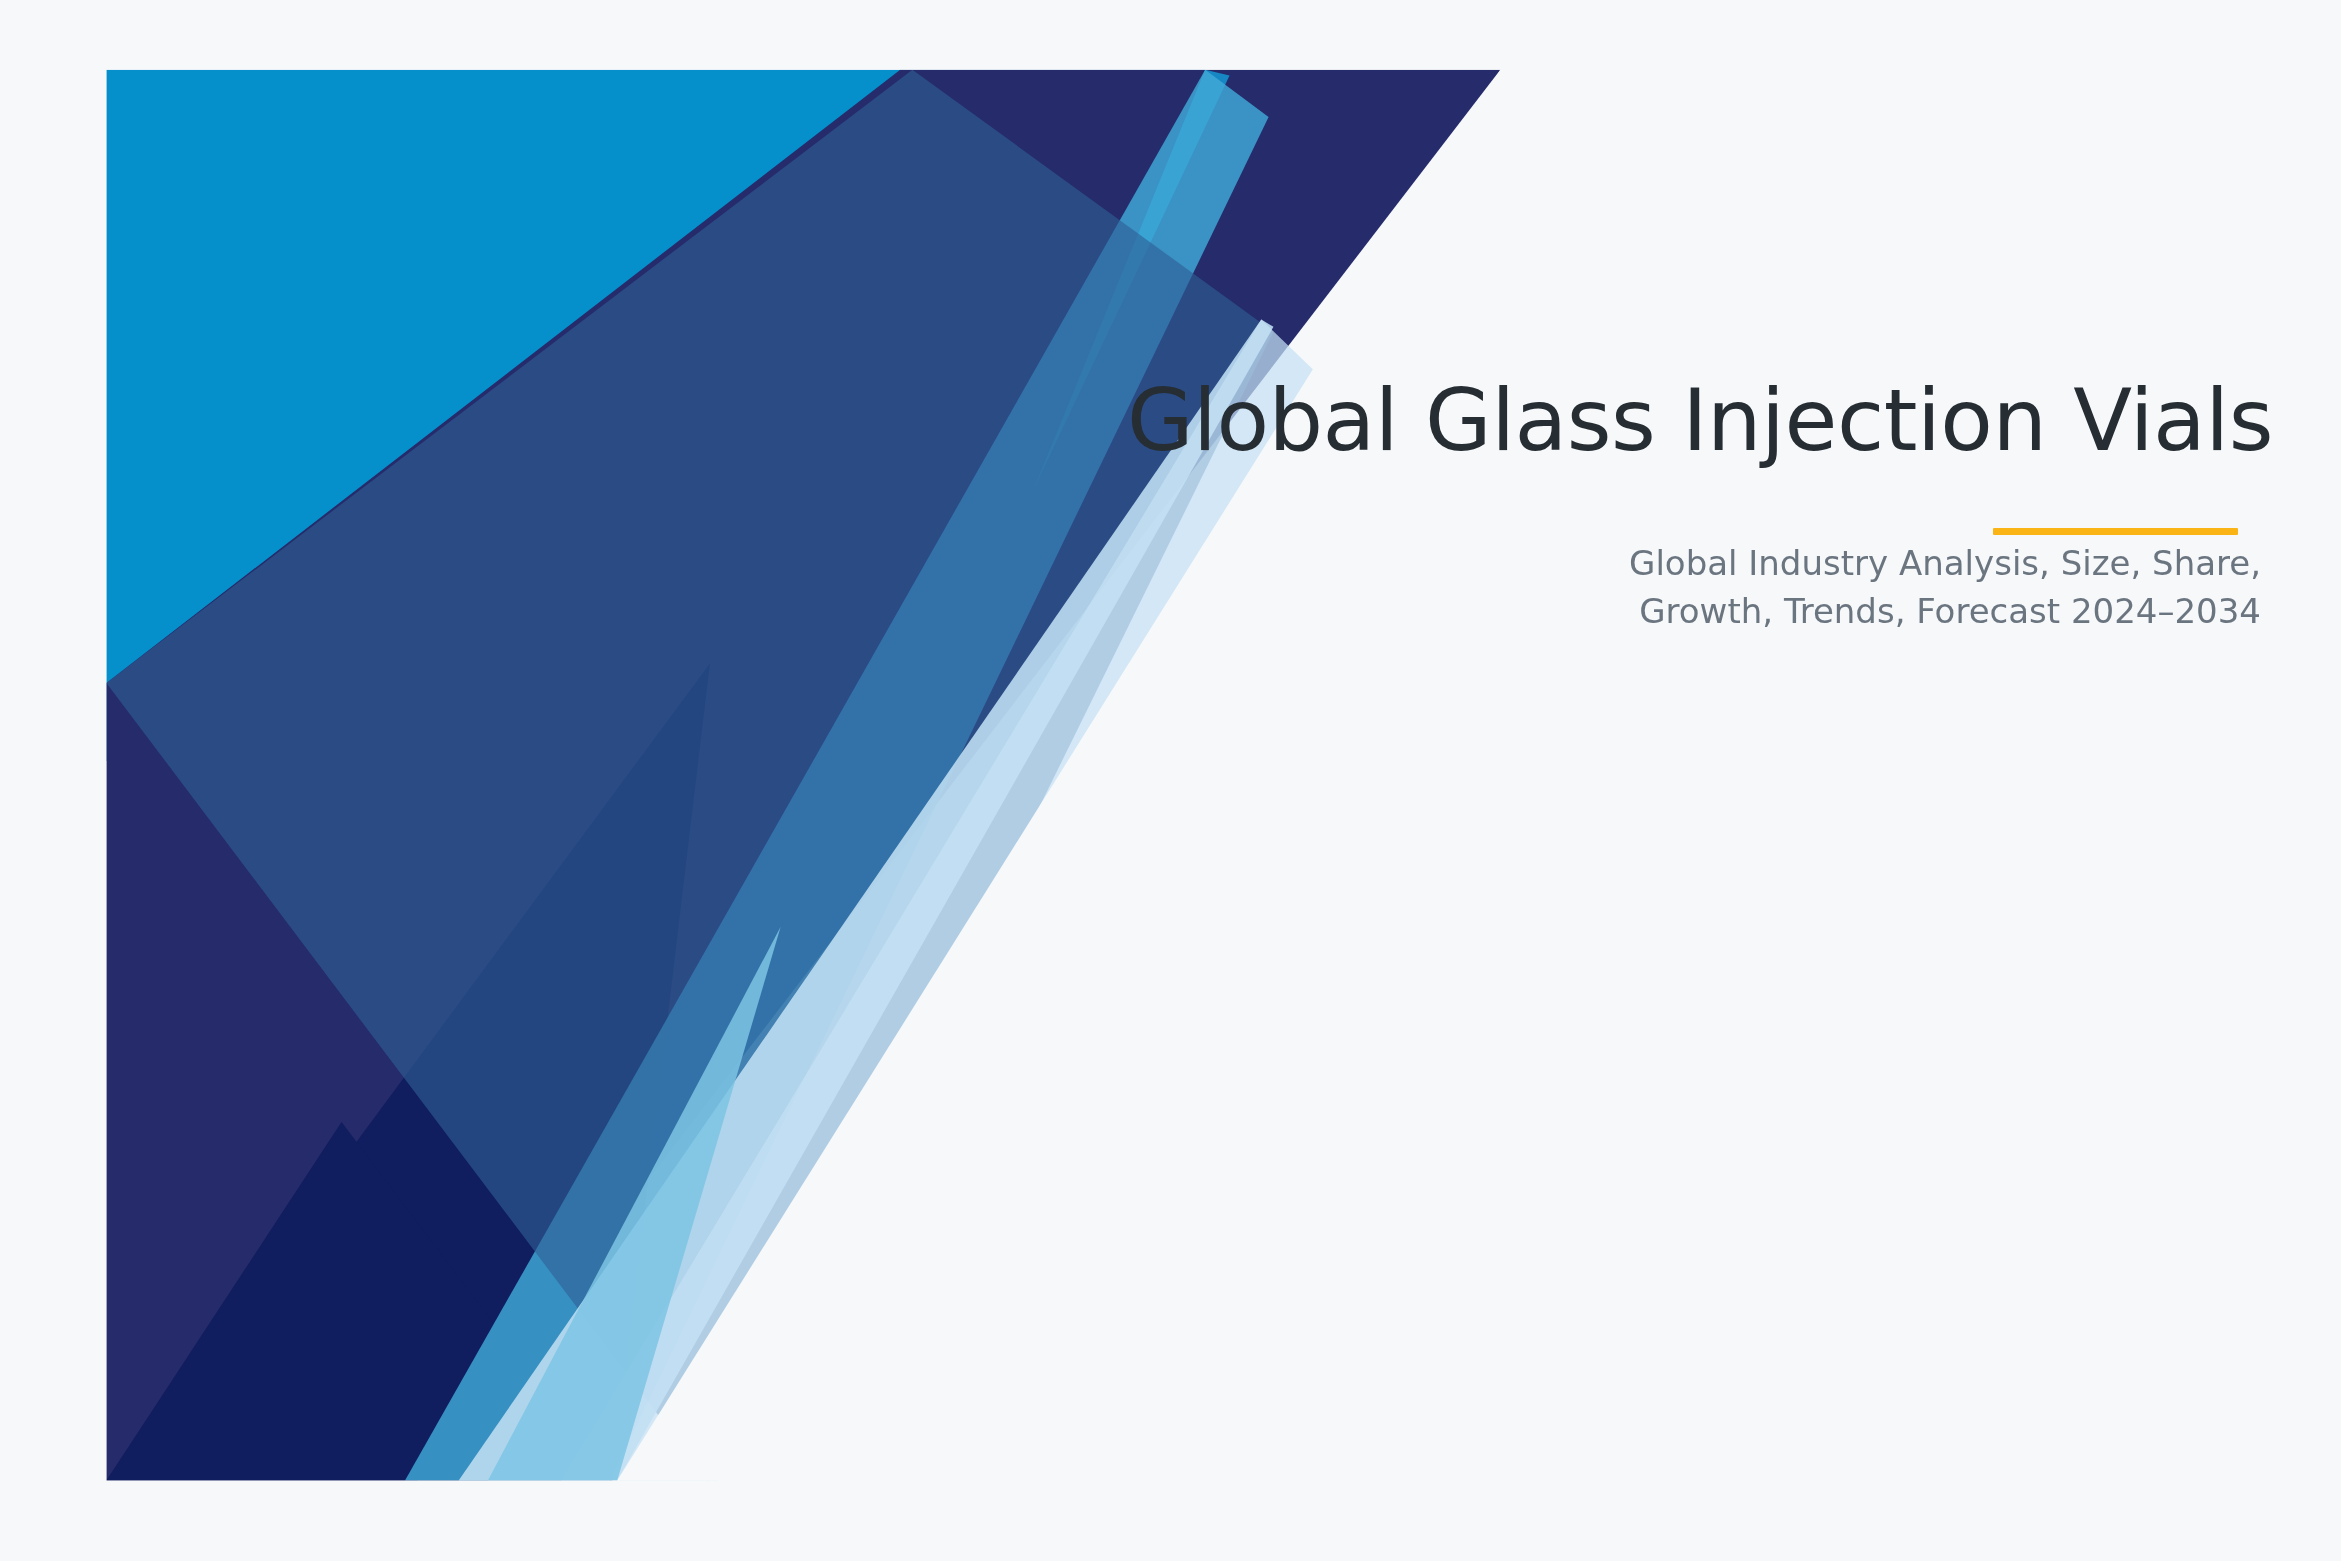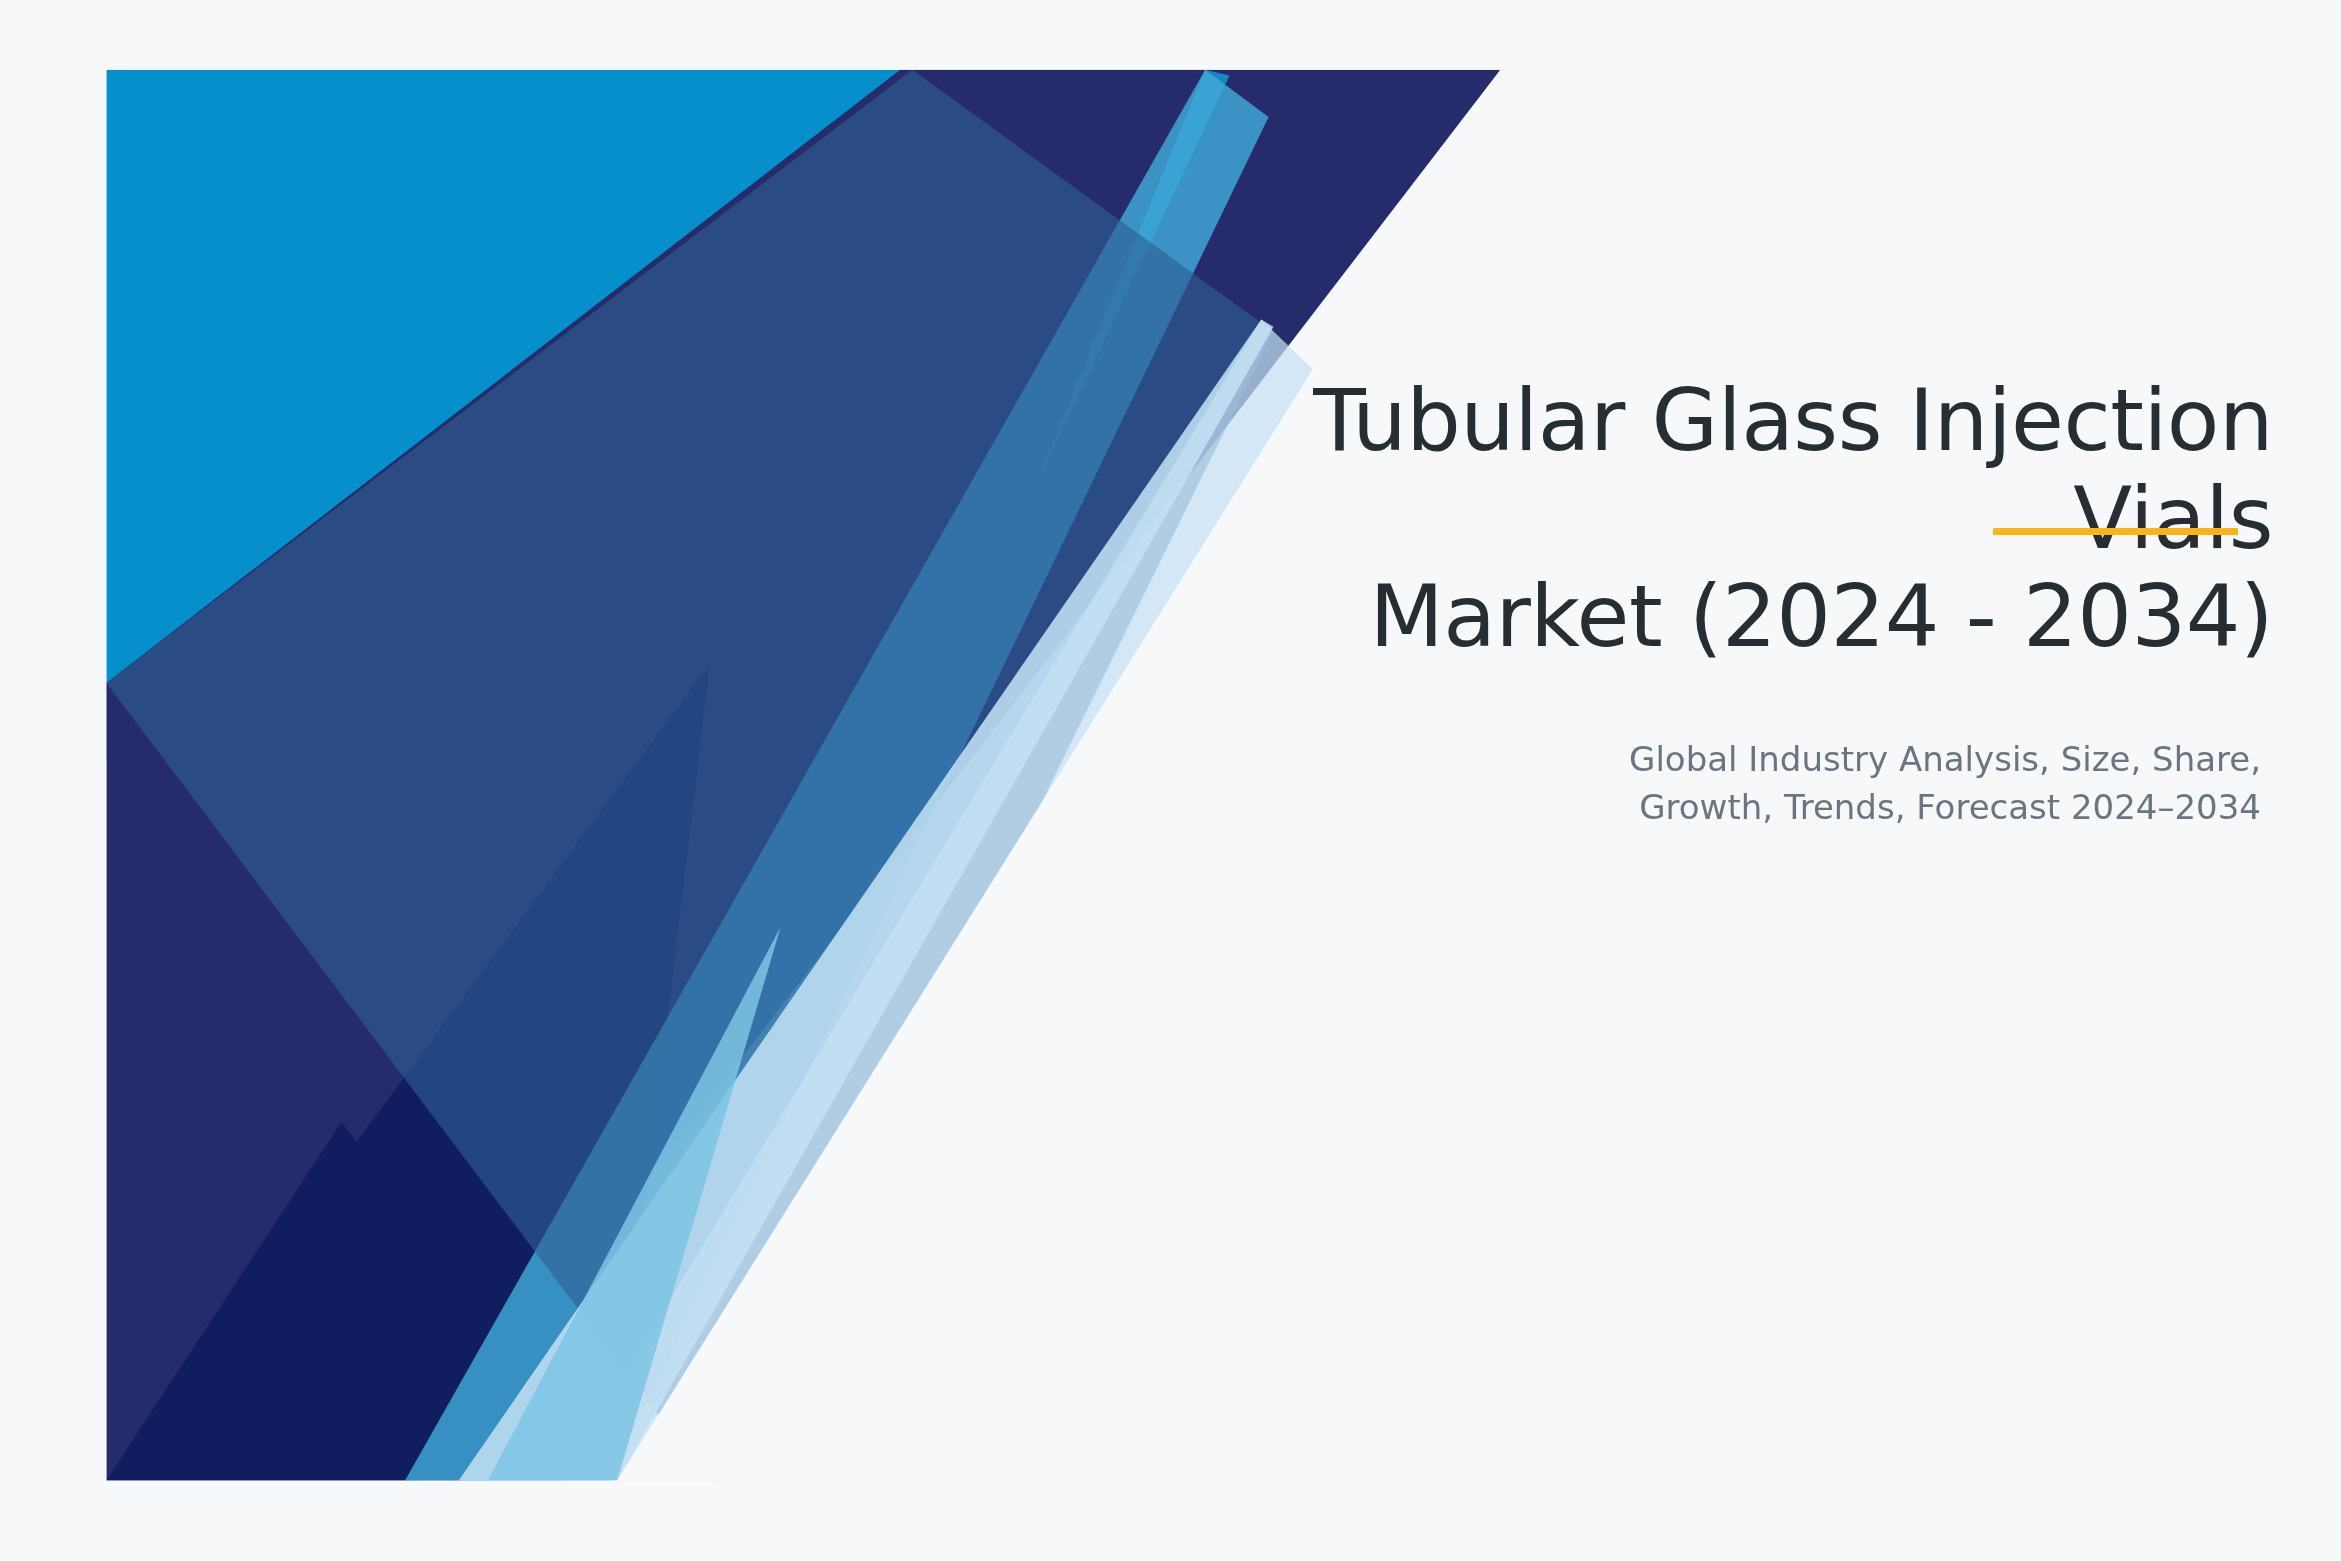--- a/index.html
+++ b/index.html
@@ -104,21 +104,21 @@
 
     <polygon points="1600,1900 1265,3035 1000,3035" fill="#7cc4e4" fill-opacity="0.85"></polygon>
 
     <rect x="0" y="0" width="218" height="3200" fill="#f6f8fa"></rect>
     <rect x="0" y="0" width="4800" height="143" fill="#f6f8fa"></rect>
     <rect x="0" y="3035" width="4800" height="165" fill="#f6f8fa"></rect>
     <polygon points="3075,143 4800,143 4800,3035 1265,3035" fill="#f6f8fa"></polygon>
   </svg>
 
   <div id="text-block">
-    <h1 id="title" style="color: rgb(38, 45, 51);"><span>Tubular Glass Injection Vials</span><br><span>Market (2024 - 2034)</span></h1>
+    <h1 id="title" style="color: rgb(38, 45, 51);"><span>Global Glass Injection Vials</span><br></h1>
     <p id="subtitle" style="color: rgb(107, 117, 128);">Global Industry Analysis, Size, Share,
 Growth, Trends, Forecast 2024–2034</p>
   </div>
 
   <div id="title-underline" style="background: rgb(251, 180, 21);"></div>
 
 </div>
 
 
 </body></html>

